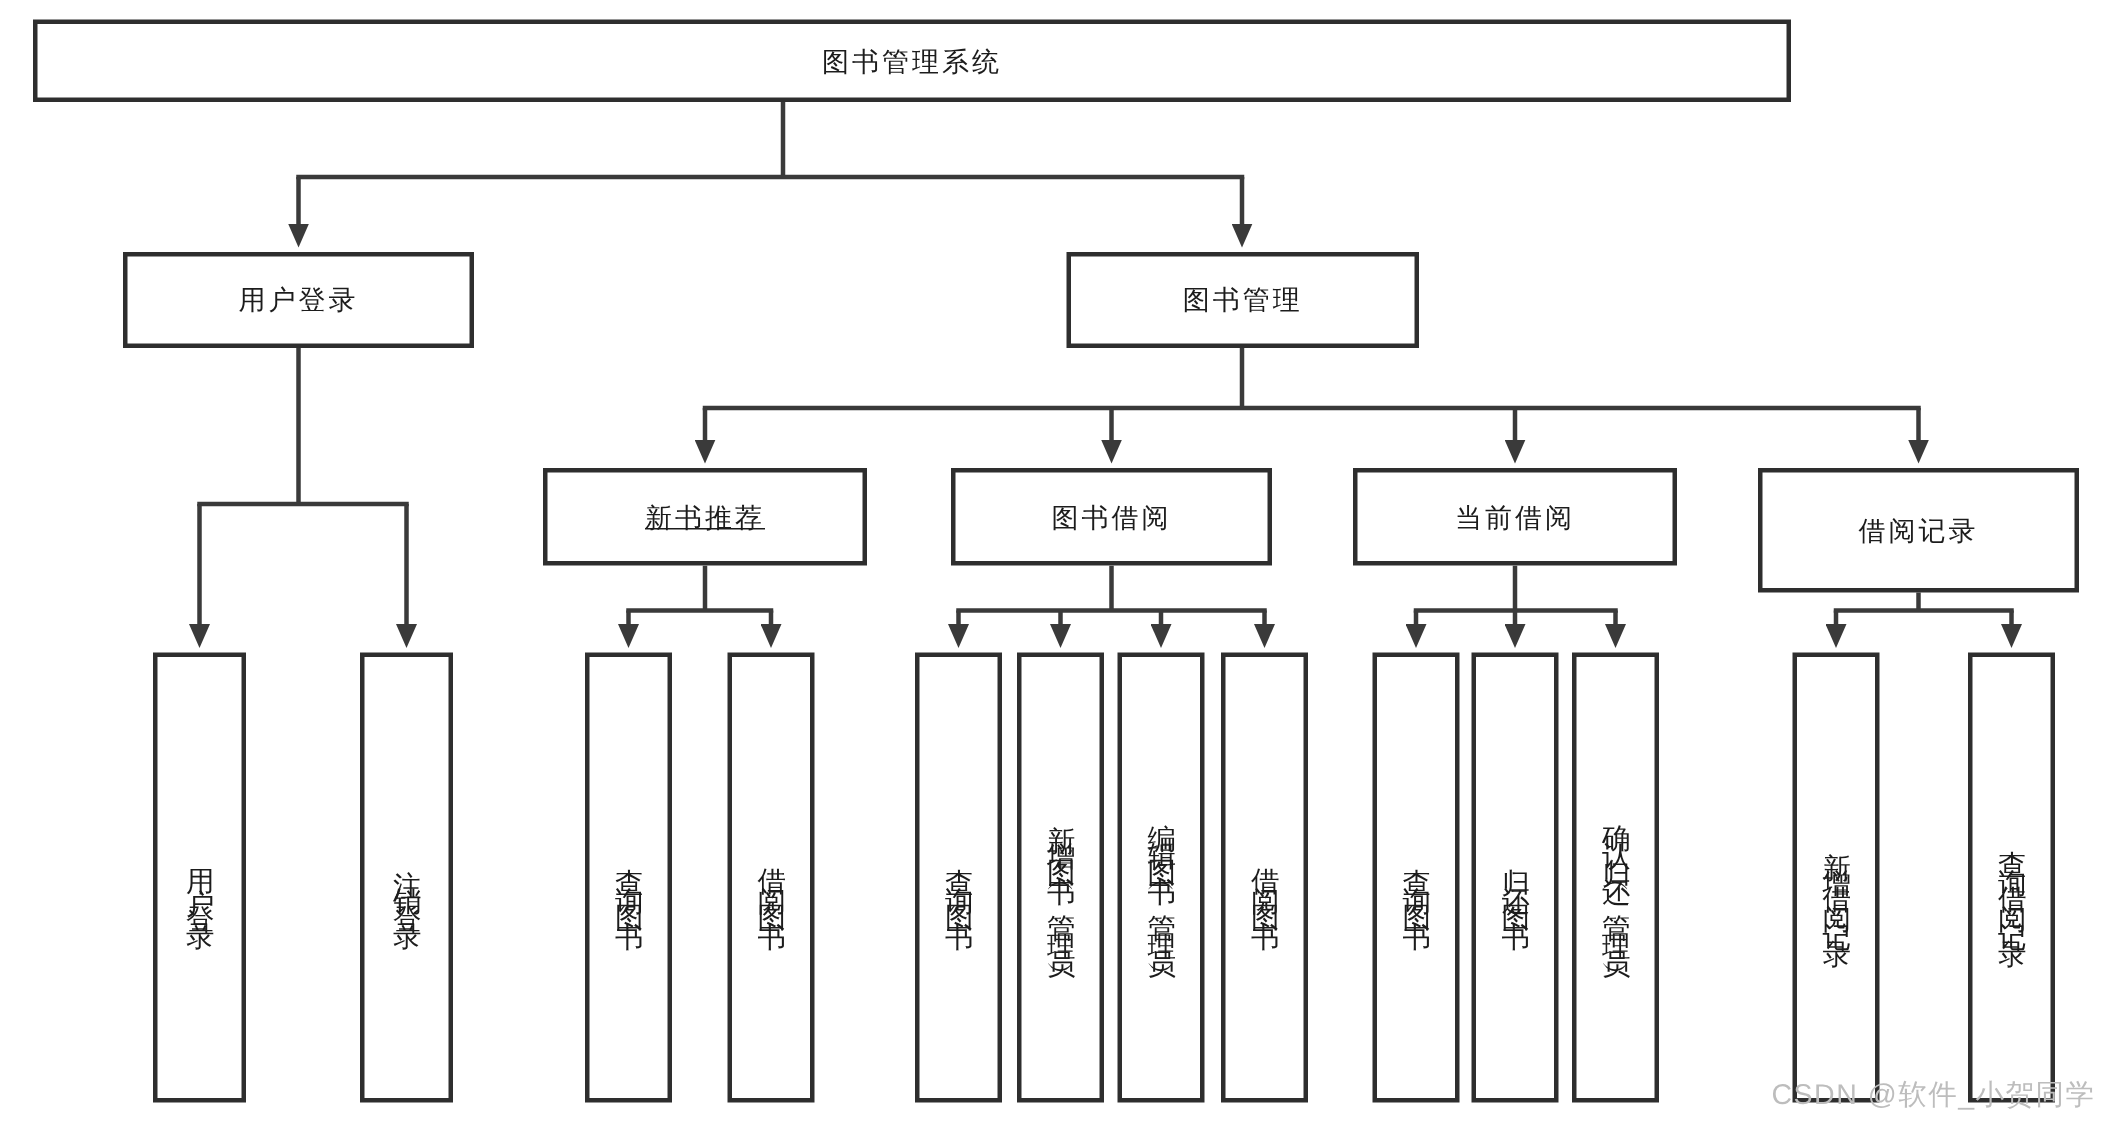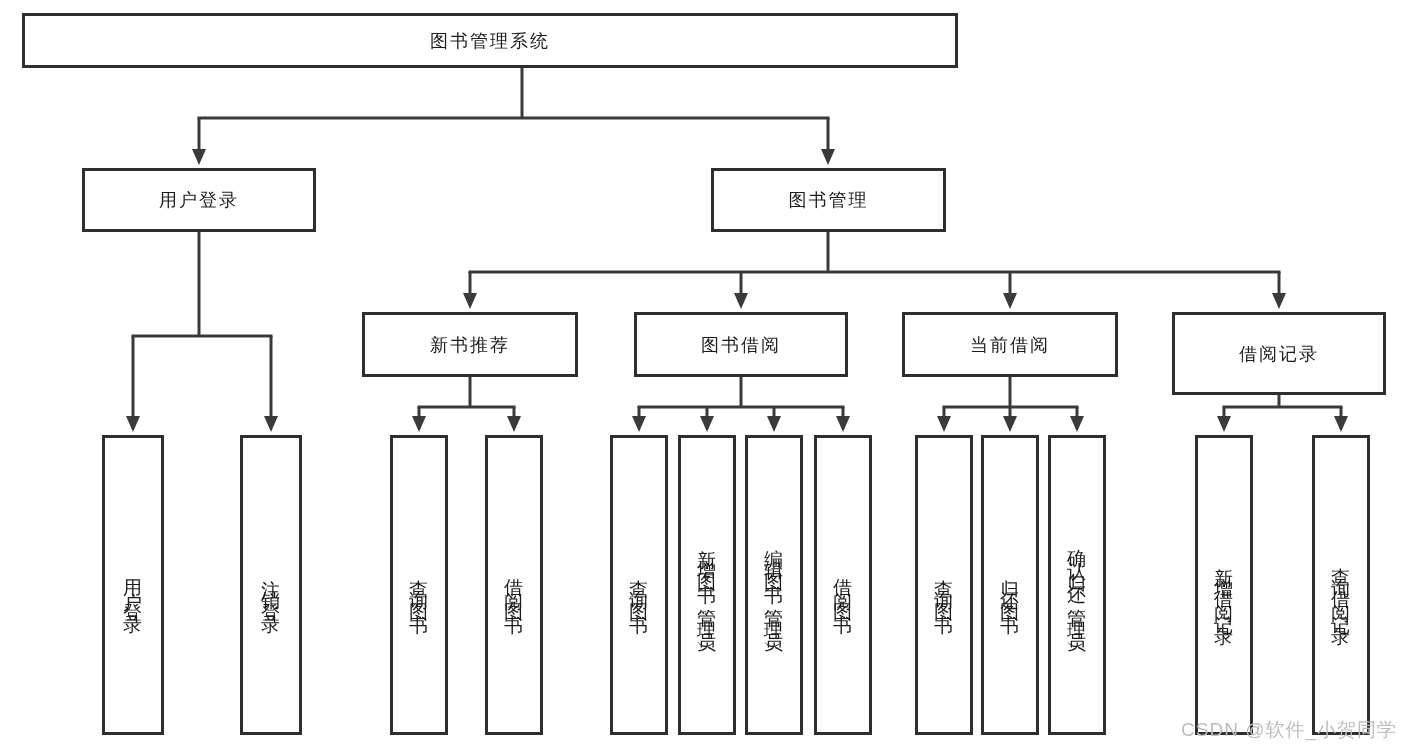--- a/index.html
+++ b/index.html
@@ -108,26 +108,26 @@
     <path class="wire" d="M944,407 L944,417" marker-end="url(#arrow)"></path>
     <path class="wire" d="M1010,407 L1010,417" marker-end="url(#arrow)"></path>
     <path class="wire" d="M1077,407 L1077,417" marker-end="url(#arrow)"></path>
 
     <path class="wire" d="M1279,377 L1279,407"></path>
     <path class="wire" d="M1222.5,407 L1342.5,407"></path>
     <path class="wire" d="M1224,407 L1224,417" marker-end="url(#arrow)"></path>
     <path class="wire" d="M1341,407 L1341,417" marker-end="url(#arrow)"></path>
   </svg>
 
-  <div class="box" style="left:22px; top:13px; width:936px; height:55px;">图书管理系统</div>
+  <div class="box" style="left:22px; top:13px; width:1172px; height:55px;">图书管理系统</div>
 
   <div class="box" style="left:82px; top:168px; width:234px; height:64px;">用户登录</div>
   <div class="box" style="left:711px; top:168px; width:235px; height:64px;text-align:center;">图书管理</div>
 
-  <div class="box" style="left:362px; top:312px; width:216px; height:65px;">新书推荐</div>
+  <div class="box" style="left:362px; top:312px; width:216px; height:65px;text-decoration:underline;">新书推荐</div>
   <div class="box" style="left:634px; top:312px; width:214px; height:65px;">图书借阅</div>
   <div class="box" style="left:902px; top:312px; width:216px; height:65px;font-family:Liberation Mono, monospace;">当前借阅</div>
   <div class="box" style="left:1172px; top:312px; width:214px; height:83px;">借阅记录</div>
 
   <div class="box vbox" style="left:102px; top:435px; width:62px; height:300px;">用户登录</div>
   <div class="box vbox" style="left:240px; top:435px; width:62px; height:300px;">注销登录</div>
 
   <div class="box vbox" style="left:390px; top:435px; width:58px; height:300px;">查询图书</div>
   <div class="box vbox" style="left:485px; top:435px; width:58px; height:300px;">借阅图书</div>
 

